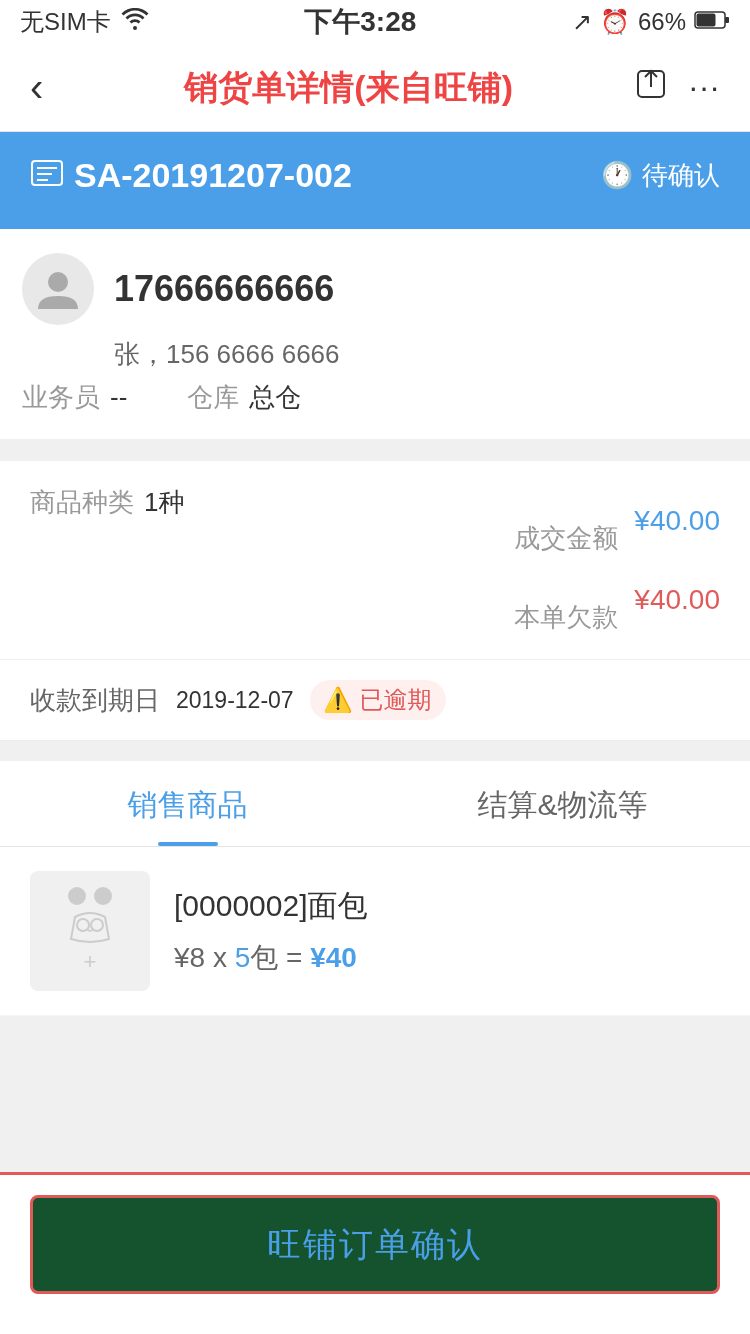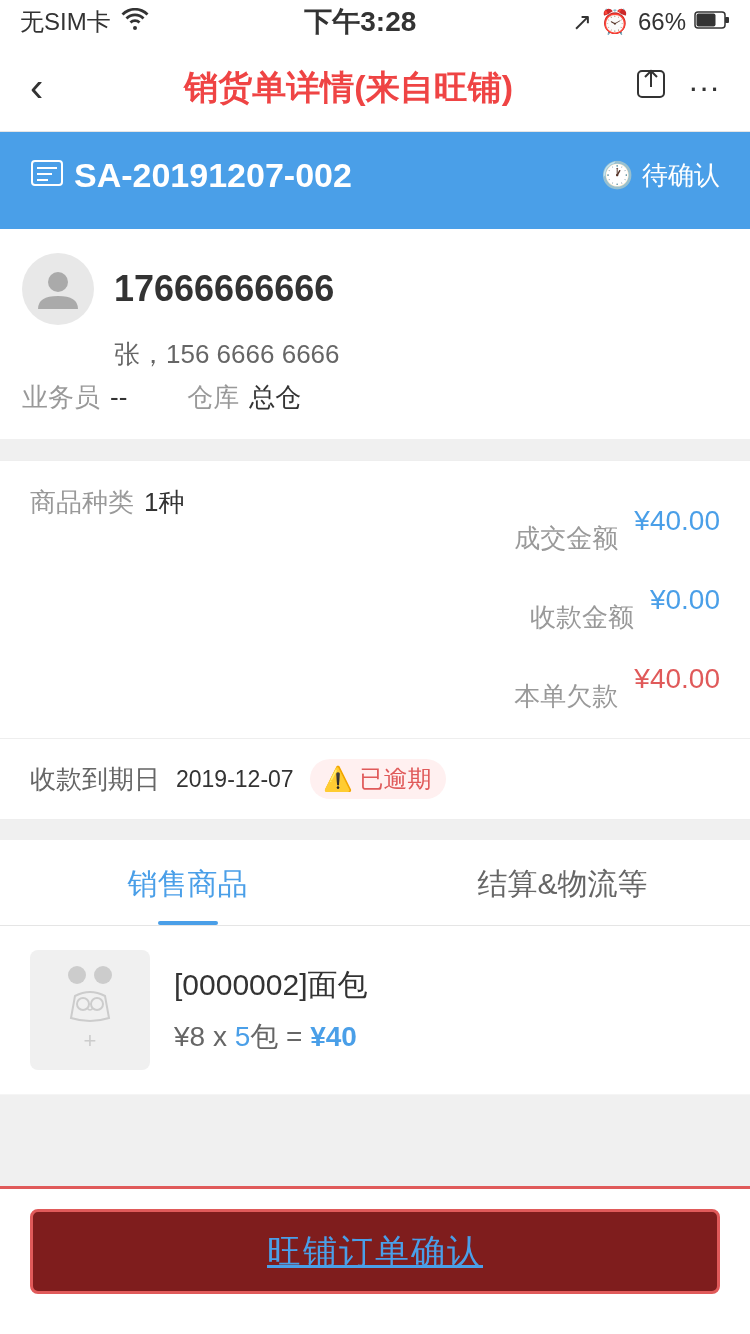--- a/index.html
+++ b/index.html
@@ -334,30 +334,29 @@
       position: fixed;
       bottom: 0;
       left: 0;
       width: 750px;
       background: #fff;
       padding: 20px 30px 40px;
       border-top: 3px solid #e05a5a;
     }
     .confirm-btn {
       width: 100%;
-      height: 85px;
-      background: #7f1d1d;
+      height: 99px;
+      background: #14532d;
       border: 3px solid #e05a5a;
       border-radius: 8px;
       font-size: 34px;
       color: #4a9fe8;
       font-weight: 500;
       cursor: pointer;
       letter-spacing: 2px;
-      text-decoration: underline;
     }
   </style>
 </head>
 <body>
 
 <div class="status-bar">
   <div class="status-left">
     <span>无SIM卡</span>
     <span>
       <svg width="28" height="22" viewBox="0 0 28 22">
@@ -440,24 +439,20 @@
 <div class="summary-section">
   <div class="summary-row">
     <div class="summary-left">
       <span class="summary-label">商品种类</span>
       <span class="summary-value">1种</span>
     </div>
     <div class="summary-right">
       <div class="amount-row">
         <span class="amount-label">成交金额</span>
         <span class="amount-value amount-blue">¥40.00</span>
-      </div>
-      <div class="amount-row">
-        <span class="amount-label">收款金额</span>
-        <span class="amount-value amount-blue">¥0.00</span>
       </div>
       <div class="amount-row">
         <span class="amount-label">本单欠款</span>
         <span class="amount-value amount-red">¥40.00</span>
       </div>
     </div>
   </div>
 </div>
 
 <div class="due-section">

